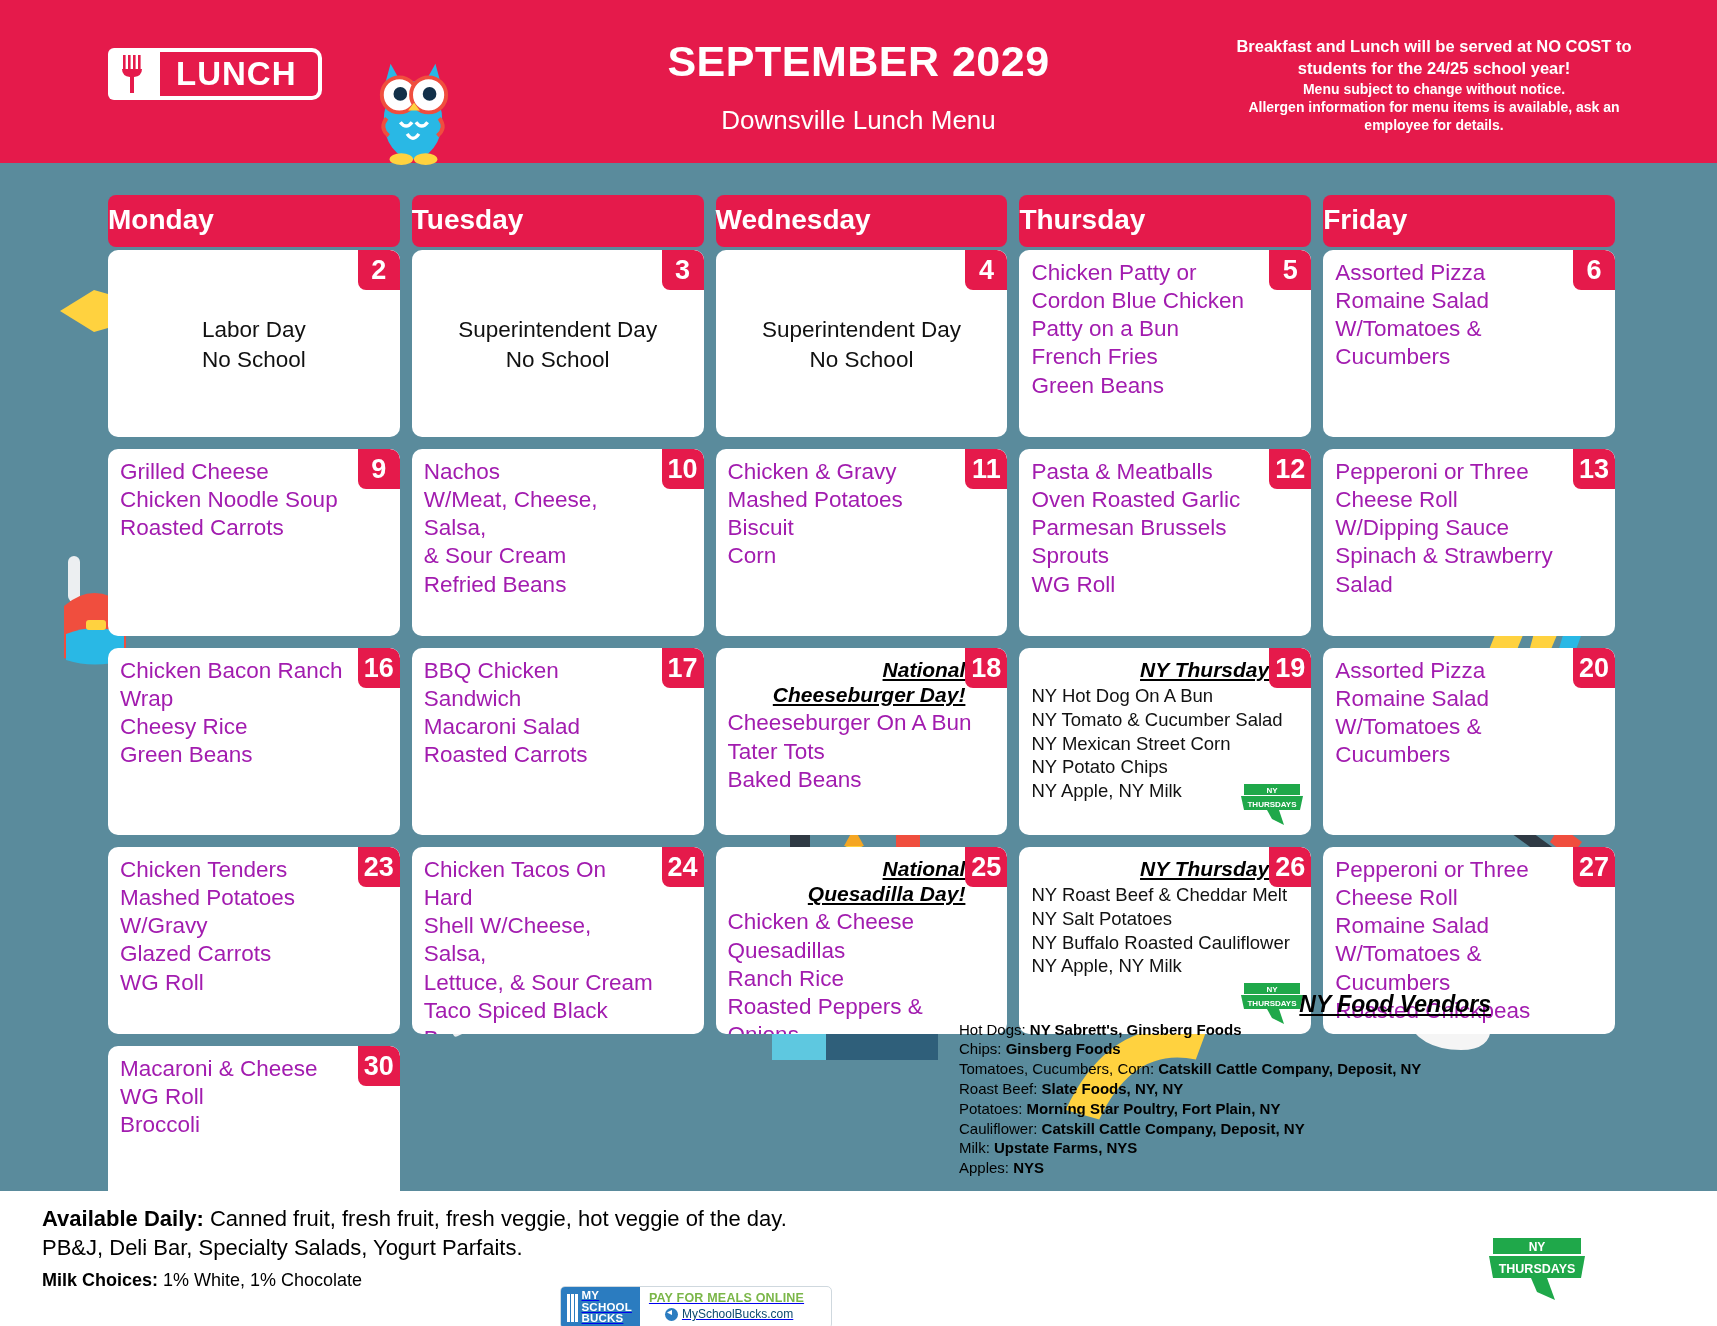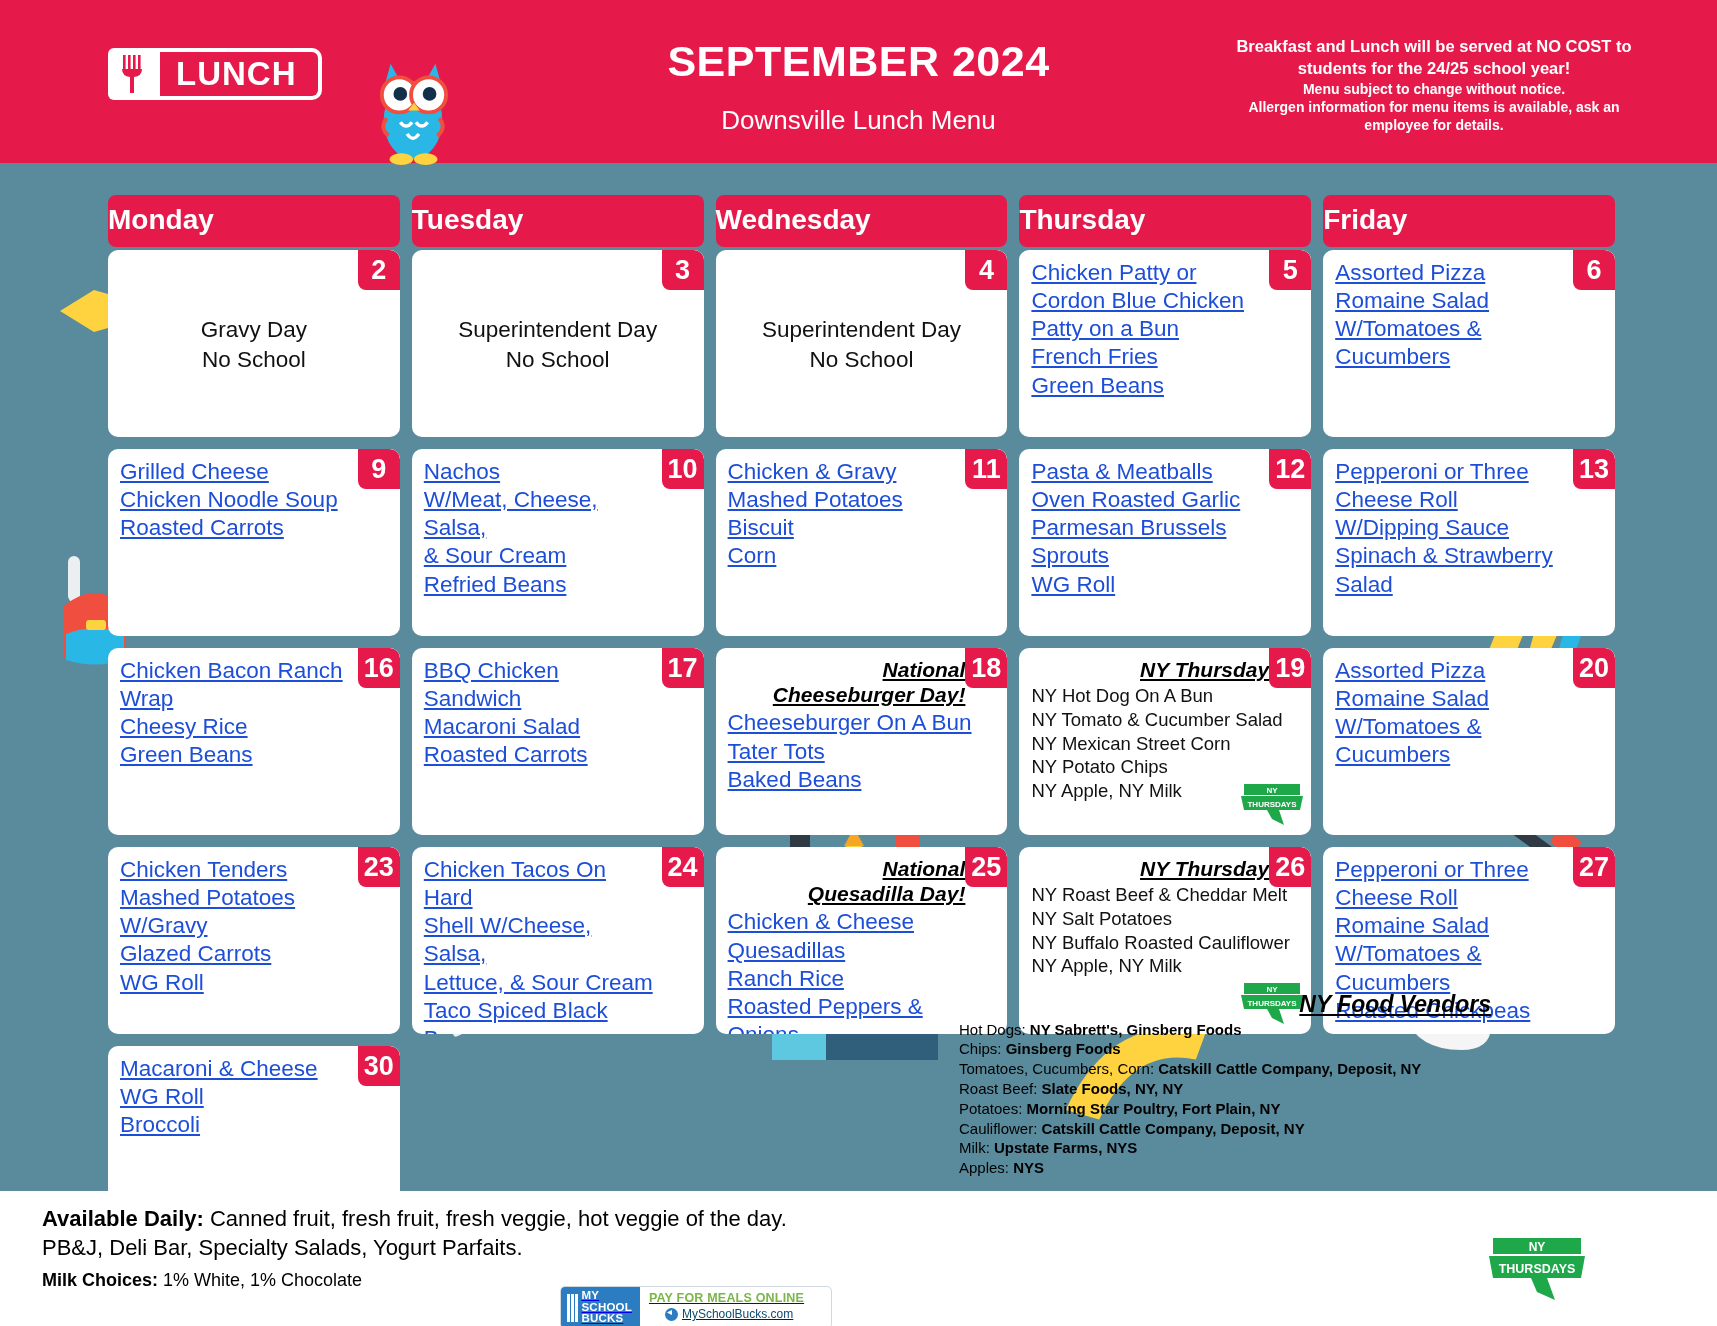--- a/index.html
+++ b/index.html
@@ -155,23 +155,22 @@
     align-items: center;
     justify-content: center;
     border-radius: 0 10px 0 8px;
     padding: 0 6px;
     z-index: 5;
   }
 
   .cell-items {
     font-size: 22.5px;
     line-height: 1.25;
-    color: #1d4ed8;
+    color: #a21caf;
     padding-right: 34px;
-    text-decoration: underline;
   }
   .cell-items .ln { white-space: normal; }
 
   .cell-center {
     display: flex;
     align-items: center;
     justify-content: center;
     height: 100%;
     text-align: center;
     font-size: 22.5px;
@@ -318,21 +317,21 @@
       <path d="M30 72 q6 8 12 0" stroke="#ffffff" stroke-width="3.5" fill="none"></path>
       <path d="M46 72 q6 8 12 0" stroke="#ffffff" stroke-width="3.5" fill="none"></path>
       <path d="M37 84 q6 9 12 0" stroke="#ffffff" stroke-width="3.5" fill="none"></path>
       <path d="M16 68 q-8 10 2 18" stroke="#f04e3e" stroke-width="4" fill="none"></path>
       <path d="M70 68 q8 10 -2 18" stroke="#f04e3e" stroke-width="4" fill="none"></path>
       <ellipse cx="31" cy="110" rx="12" ry="6" fill="#ffd23f"></ellipse>
       <ellipse cx="56" cy="110" rx="12" ry="6" fill="#ffd23f"></ellipse>
     </svg>
 
     <div class="title-block">
-      <div class="title-main">SEPTEMBER 2024</div>
+      <div class="title-main">SEPTEMBER 2029</div>
       <div class="title-sub">Downsville Lunch Menu</div>
     </div>
 
     <div class="notice">
       <div class="n1">Breakfast and Lunch will be served at NO COST to</div>
       <div class="n1">students for the 24/25 school year!</div>
       <div class="n2">Menu subject to change without notice.</div>
       <div class="n3">Allergen information for menu items is available, ask an</div>
       <div class="n3">employee for details.</div>
     </div>
@@ -427,21 +426,21 @@
     <div class="dayname">Wednesday</div>
     <div class="dayname">Thursday</div>
     <div class="dayname">Friday</div>
   </div>
 
   <div class="grid" id="calendar-grid">
       <div class="cell">
         <div class="datebadge">2</div>
         <div class="cell-center">
           <div>
-            <div class="ln">Gravy Day</div>
+            <div class="ln">Labor Day</div>
             <div class="ln">No School</div>
           </div>
         </div>
       </div>
       <div class="cell">
         <div class="datebadge">3</div>
         <div class="cell-center">
           <div>
             <div class="ln">Superintendent Day</div>
             <div class="ln">No School</div>

